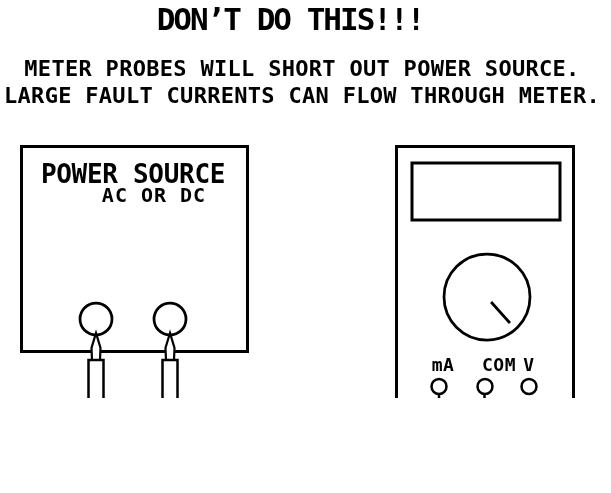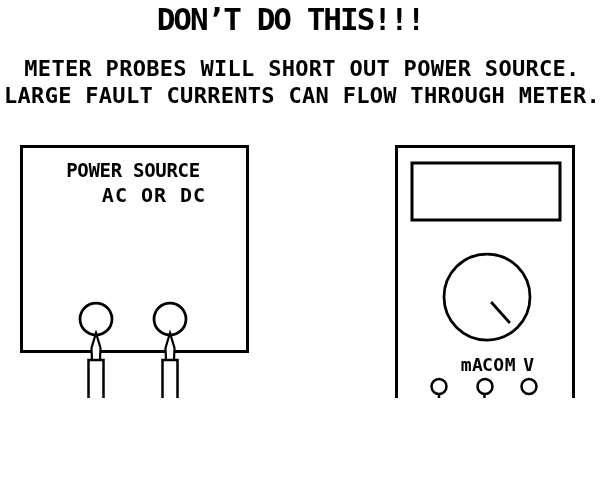--- a/index.html
+++ b/index.html
@@ -35,25 +35,25 @@
     left: 302px;
     font-size: 22px;
     letter-spacing: 0.3px;
   }
   .warn2 {
     top: 85px;
     left: 302px;
     font-size: 22px;
     letter-spacing: 0.3px;
   }
-  .ps-line1 { top: 161px; left: 133px; font-size: 19px; letter-spacing: -0.3px; }
+  .ps-line1 { top: 161px; left: 133px; font-size: 26px; letter-spacing: -0.3px; }
   .ps-line2 { top: 185px; left: 127px; font-size: 20px; letter-spacing: 1px; margin-left: 27px; }
   .ps-term  { top: 267px; left: 135px; font-size: 20px; letter-spacing: -0.5px; }
   .jack-label { top: 356px; font-size: 18px; letter-spacing: 0.5px; }
-  .jack-ma  { left: 453px; padding-left: 38px; }
+  .jack-ma  { left: 424px; padding-left: 38px; }
   .jack-com { left: 499px; }
   .jack-v   { left: 529px; }
   svg.diagram {
     position: absolute;
     top: 0;
     left: 0;
   }
 </style>
 </head>
 <body>

